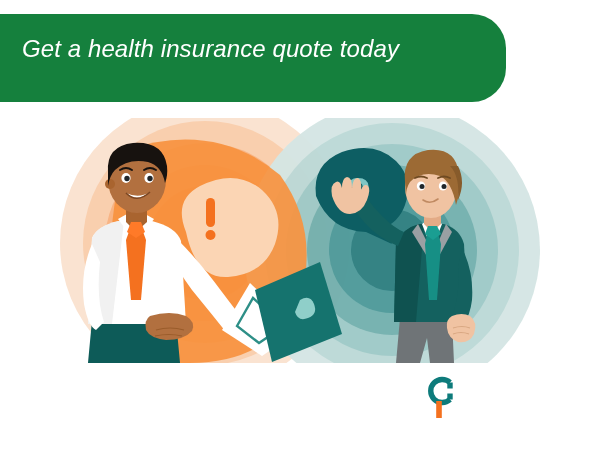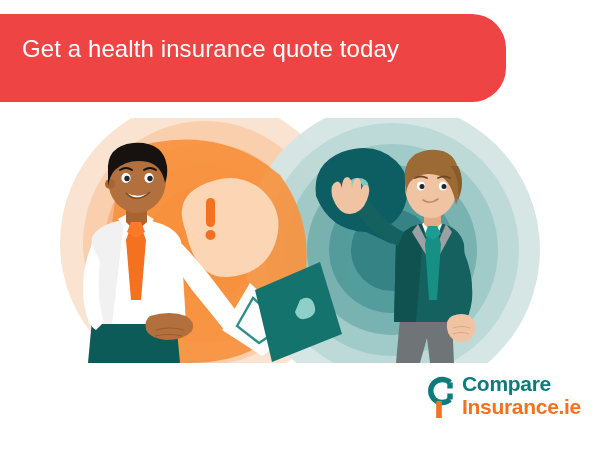--- a/index.html
+++ b/index.html
@@ -6,23 +6,24 @@
   body{
     width:600px;height:450px;background:#ffffff;overflow:hidden;
     font-family:"Liberation Sans",sans-serif;
     position:relative;
   }
   .stage{position:absolute;inset:0;width:600px;height:450px;background:#fff;}
 
   
   .banner{
     position:absolute;left:0;top:14px;width:506px;height:88px;
-    background:#ef4444;
+    background:#15803d;
     border-top-right-radius:34px;border-bottom-right-radius:34px;
     box-sizing:border-box;
+    font-style:italic;
   }
   .banner-title{
     position:absolute;left:22px;top:19px;width:450px;
     color:#ffffff;font-size:24px;line-height:32px;font-weight:300;
     letter-spacing:.1px;white-space:pre-line;
   }
 
   
   .illo-wrap{
     position:absolute;left:0;top:118px;width:600px;height:245px;
@@ -195,19 +196,15 @@
       </g>
     </svg>
   </div>
 
   <div class="logo">
     <svg class="logo-mark" viewBox="0 0 34 46" xmlns="http://www.w3.org/2000/svg">
       <path d="M 26 8.5 A 11.5 11.5 0 1 0 26 25.5" fill="none" stroke="#0d7b7b" stroke-width="5.4" stroke-linecap="butt"></path>
       <path d="M 26 8.5 L 26 14.5 M 26 19.5 L 26 25.5" stroke="#0d7b7b" stroke-width="5.4" stroke-linecap="butt"></path>
       <rect x="12.2" y="27" width="5.6" height="17" fill="#f4711f"></rect>
     </svg>
-    <div class="logo-text">
-      <div class="logo-line1">Compare</div>
-      <div class="logo-line2">Insurance.ie</div>
-    </div>
   </div>
 
 </div>
 
 </body></html>

